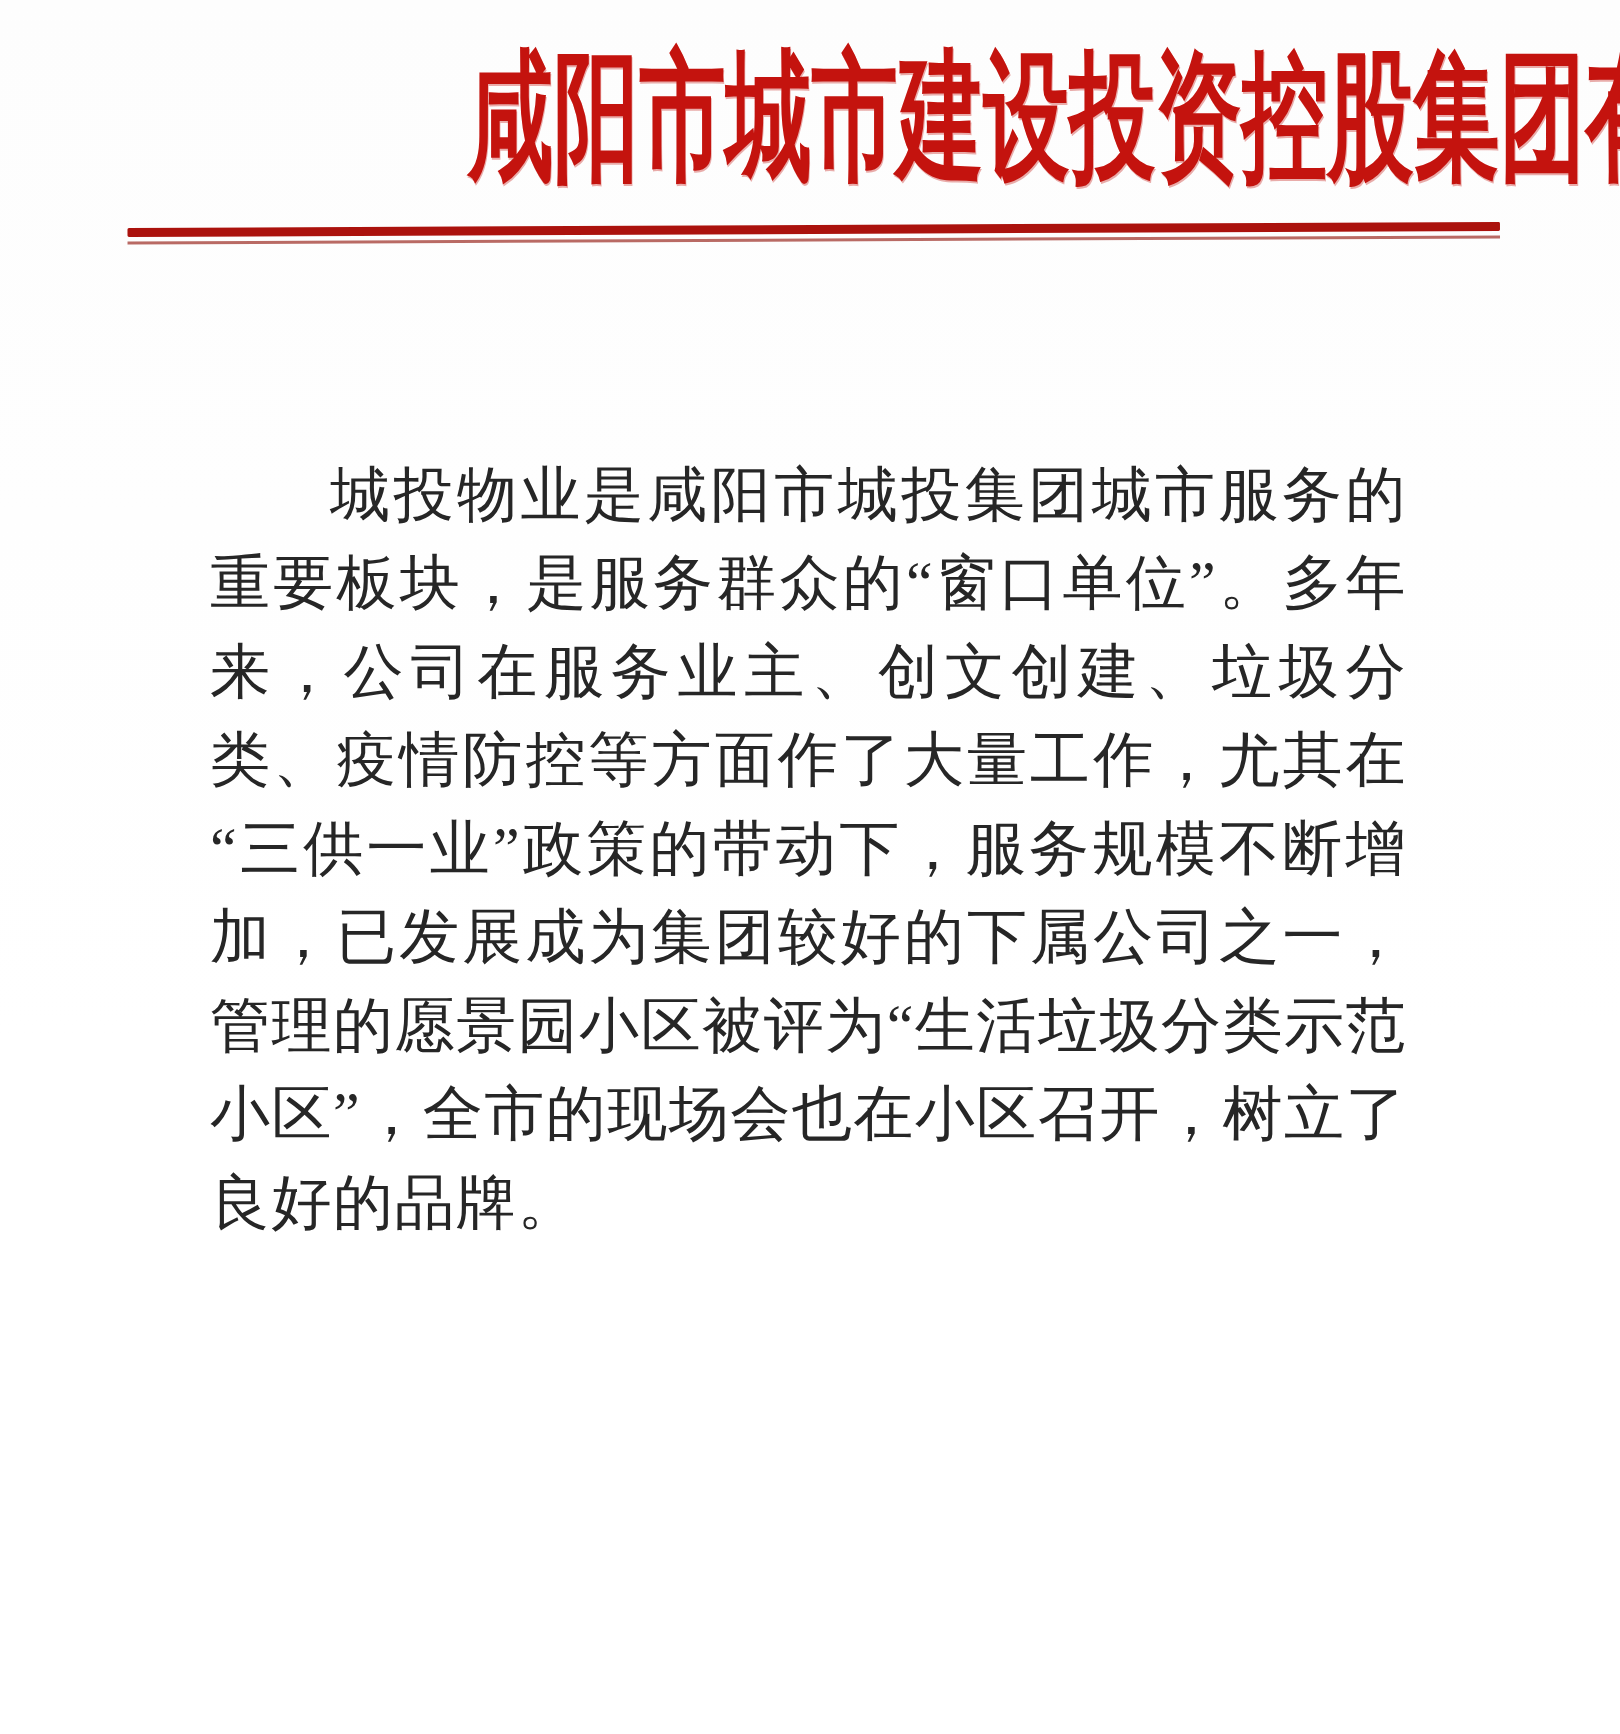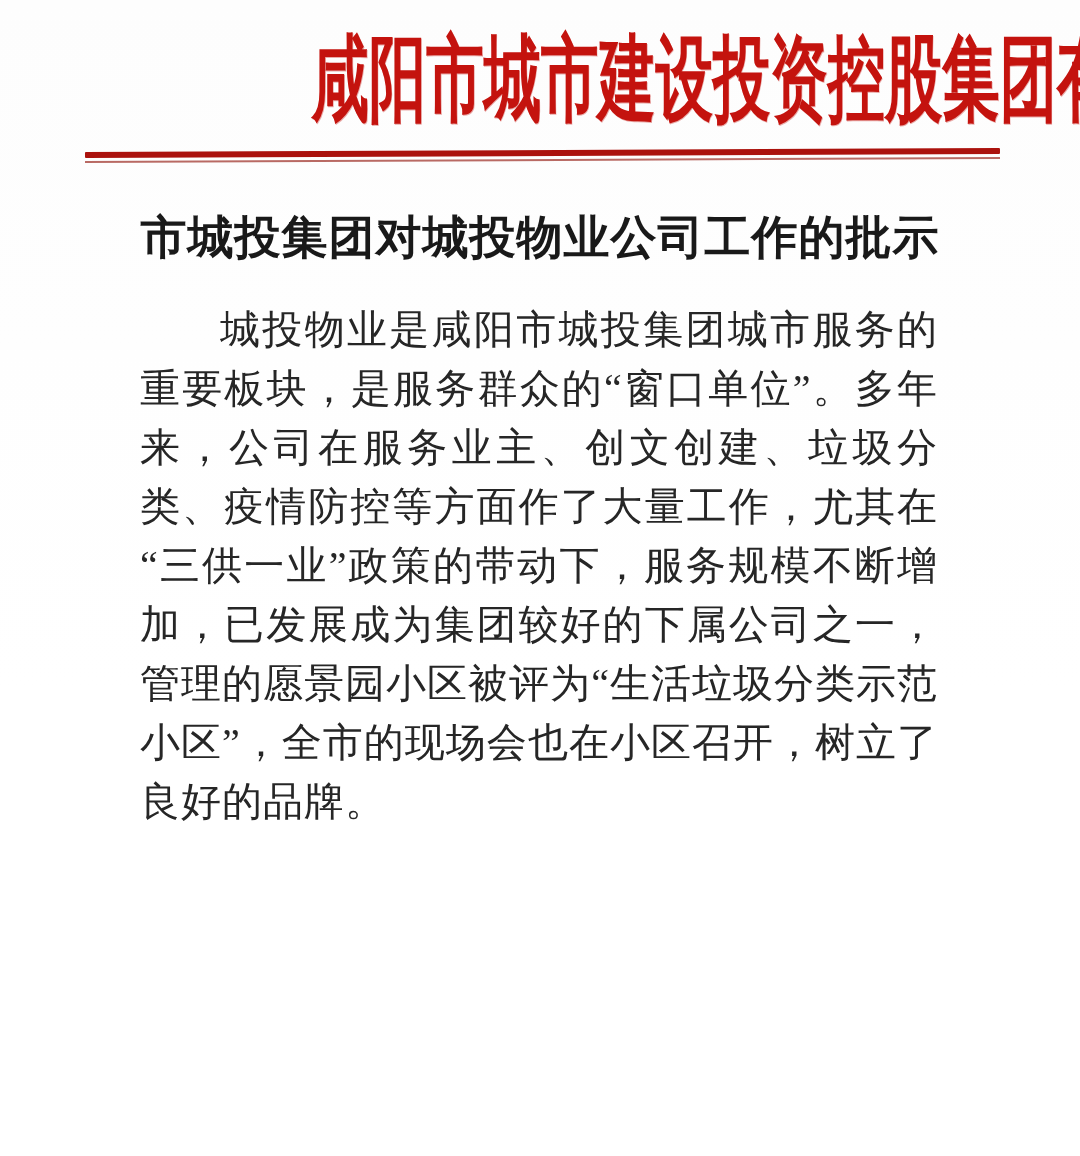--- a/index.html
+++ b/index.html
@@ -97,19 +97,18 @@
 
   <div class="letterhead-wrap">
     <h1 class="letterhead">咸阳市城市建设投资控股集团有限公司</h1>
   </div>
 
   <div class="rule">
     <div class="rule-thick"></div>
     <div class="rule-thin"></div>
   </div>
 
-  <h2 class="doc-title">市城投集团对城投物业公司工作的批示</h2>
 
   <main class="body-text">
     <p>城投物业是咸阳市城投集团城市服务的重要板块，是服务群众的“窗口单位”。多年来，公司在服务业主、创文创建、垃圾分类、疫情防控等方面作了大量工作，尤其在“三供一业”政策的带动下，服务规模不断增加，已发展成为集团较好的下属公司之一，管理的愿景园小区被评为“生活垃圾分类示范小区”，全市的现场会也在小区召开，树立了良好的品牌。</p>
   </main>
 
 </div>
 
 </body></html>

